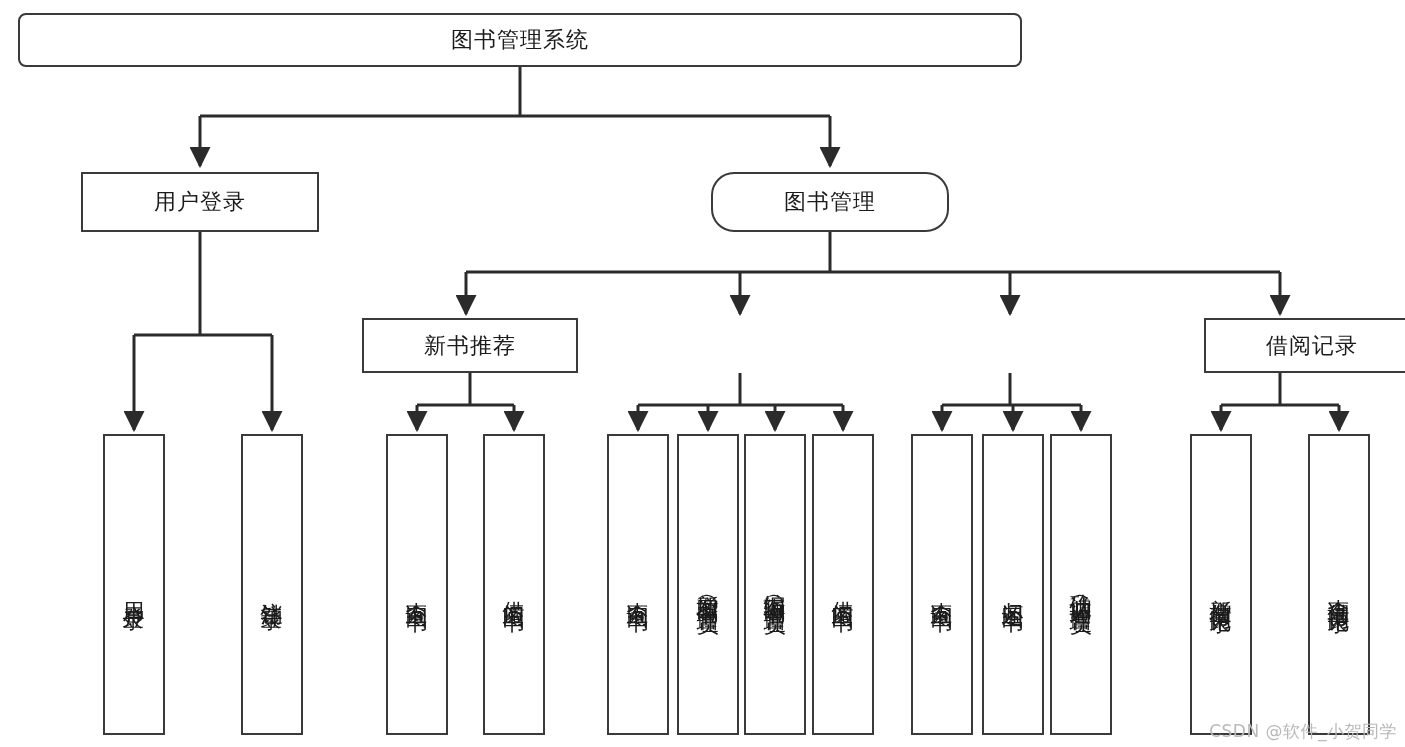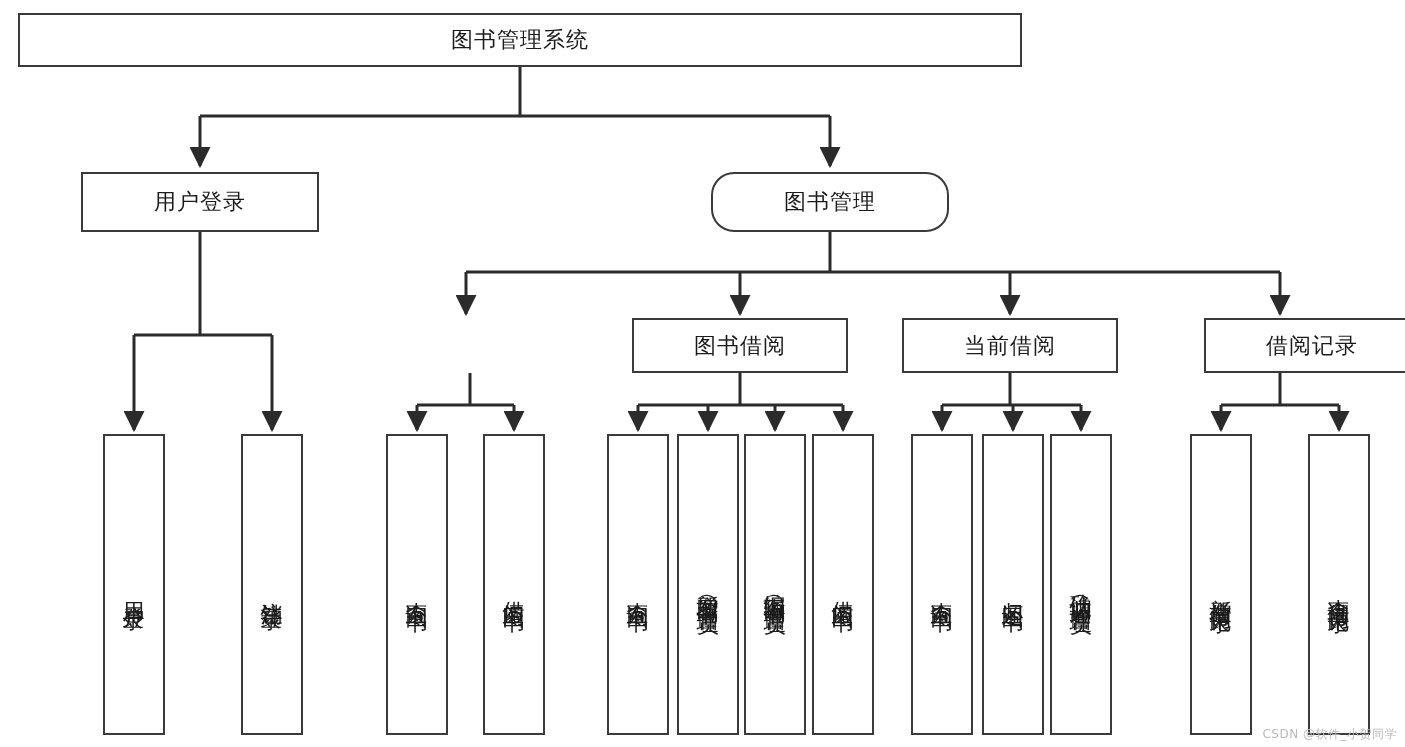--- a/index.html
+++ b/index.html
@@ -9,21 +9,21 @@
 
   .node{position:absolute;box-sizing:border-box;background:#ffffff;
         border:2px solid #3a3a3a;display:flex;align-items:center;justify-content:center;
         color:#1b1b1b;}
   .node.h{font-size:22px;letter-spacing:1px;}
   .node.v{writing-mode:vertical-rl;text-orientation:upright;font-size:22px;
           letter-spacing:3px;line-height:1.05;padding-top:10px;}
   .node.v .txt{writing-mode:vertical-rl;text-orientation:upright;display:block;}
   .root{font-size:23px;}
 
-  #watermark{position:absolute;right:8px;bottom:4px;font-size:12px;color:#b9b9b9;
+  #watermark{position:absolute;right:8px;bottom:4px;font-size:17px;color:#b9b9b9;
              letter-spacing:0.5px;white-space:nowrap;}
 </style>
 </head>
 <body>
 
 <div id="stage">
 
   <svg id="wires" viewBox="0 0 1405 747" xmlns="http://www.w3.org/2000/svg">
     <defs>
       <marker id="arrow" viewBox="0 0 10 10" refX="9" refY="5" markerWidth="7" markerHeight="7" orient="auto-start-reverse">
@@ -67,36 +67,33 @@
       <path d="M 1013 405 L 1013 430" marker-end="url(#arrow)"></path>
       <path d="M 1081 405 L 1081 430" marker-end="url(#arrow)"></path>
 
       <path d="M 1280 373 L 1280 405"></path>
       <path d="M 1221 405 L 1339 405"></path>
       <path d="M 1221 405 L 1221 430" marker-end="url(#arrow)"></path>
       <path d="M 1339 405 L 1339 430" marker-end="url(#arrow)"></path>
     </g>
   </svg>
 
-  <div class="node h root" style="left:18px;top:13px;width:1004px;height:54px;">
+  <div class="node h root" style="left:18px;top:13px;width:1004px;height:54px;border-radius:8px;">
     <span>图书管理系统</span>
   </div>
 
   <div class="node h" style="left:81px;top:172px;width:238px;height:60px;">
     <span>用户登录</span>
   </div>
   <div class="node h" style="left:711px;top:172px;width:238px;height:60px;border-radius:23px;">
     <span>图书管理</span>
   </div>
 
-  <div class="node h" style="left:632px;top:318px;width:216px;height:55px;">
-    <span>图书借阅</span>
-  </div>
-  <div class="node h" style="left:902px;top:318px;width:216px;height:55px;">
-    <span>当前借阅</span>
+  <div class="node h" style="left:362px;top:318px;width:216px;height:55px;">
+    <span>新书推荐</span>
   </div>
   <div class="node h" style="left:1172px;top:318px;width:216px;height:55px;margin-left:32px;">
     <span>借阅记录</span>
   </div>
 
   <div class="node v" style="left:103px;top:434px;width:62px;height:301px;">
     <span class="txt">用户登录</span>
   </div>
   <div class="node v" style="left:241px;top:434px;width:62px;height:301px;">
     <span class="txt">注销登录</span>

